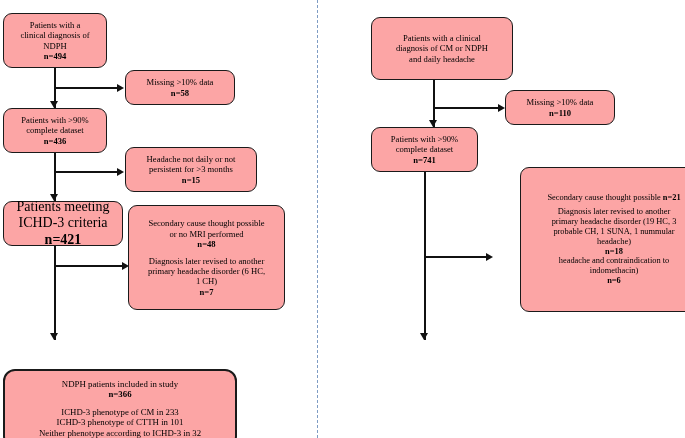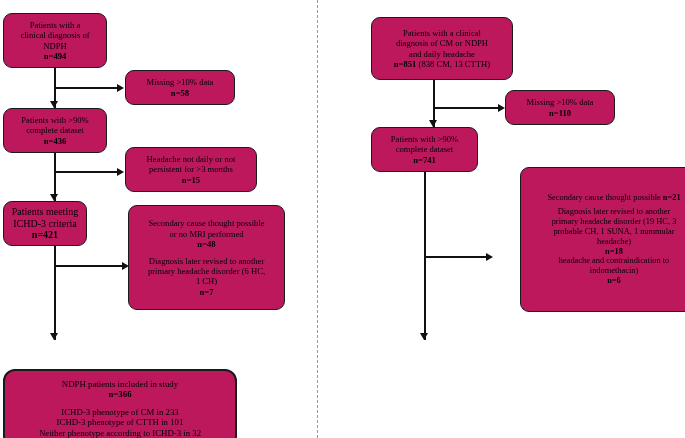--- a/index.html
+++ b/index.html
@@ -23,21 +23,21 @@
     top: 0;
     bottom: 0;
     width: 0;
     border-left: 1.5px dashed #7e9cc4;
   }
   .node {
     position: absolute;
     box-sizing: border-box;
     border: 1px solid #1a1a1a;
     border-radius: 9px;
-    background: #be185d;
+    background: #fca5a5;
     display: flex;
     flex-direction: column;
     align-items: center;
     justify-content: center;
     text-align: center;
     line-height: 1.18;
     padding: 3px 5px;
   }
   .node.terminal {
     border-width: 2px;
@@ -113,21 +113,21 @@
   <div class="arrow-down" style="left:50px; top:194px;"></div>
   <div class="hline" style="left:54px; top:171px; width:64px;"></div>
   <div class="arrow-right" style="left:117px; top:167.5px;"></div>
 
   <div class="node" style="left:125px; top:147px; width:132px; height:45px; font-size:8.6px;">
     <p>Headache not daily or not</p>
     <p>persistent for &gt;3 months</p>
     <p><b>n=15</b></p>
   </div>
 
-  <div class="node" style="left:3px; top:201px; width:84px; height:45px; font-size:10px;">
+  <div class="node" style="left:3px; top:201px; width:120px; height:45px; font-size:14px;">
     <p>Patients meeting</p>
     <p>ICHD-3 criteria</p>
     <p><b>n=421</b></p>
   </div>
 
   <div class="vline" style="left:54px; top:246px; height:94px;"></div>
   <div class="arrow-down" style="left:50px; top:333px;"></div>
   <div class="hline" style="left:54px; top:265px; width:70px;"></div>
   <div class="arrow-right" style="left:122px; top:261.5px;"></div>
 
@@ -146,21 +146,20 @@
     <p><b>n=366</b></p>
     <p class="gap-above">ICHD-3 phenotype of CM in 233</p>
     <p>ICHD-3 phenotype of CTTH in 101</p>
     <p>Neither phenotype according to ICHD-3 in 32</p>
   </div>
 
   <div class="node" style="left:371px; top:17px; width:142px; height:63px; font-size:8.6px;">
     <p>Patients with a clinical</p>
     <p>diagnosis of CM or NDPH</p>
     <p>and daily headache</p>
-    <p><b>n=851</b><span> (838 CM, 13 CTTH)</span></p>
   </div>
 
   <div class="vline" style="left:433px; top:80px; height:47px;"></div>
   <div class="arrow-down" style="left:429px; top:120px;"></div>
   <div class="hline" style="left:433px; top:107px; width:66px;"></div>
   <div class="arrow-right" style="left:498px; top:103.5px;"></div>
 
   <div class="node" style="left:505px; top:90px; width:110px; height:35px; font-size:8.6px;">
     <p>Missing &gt;10% data</p>
     <p><b>n=110</b></p>

